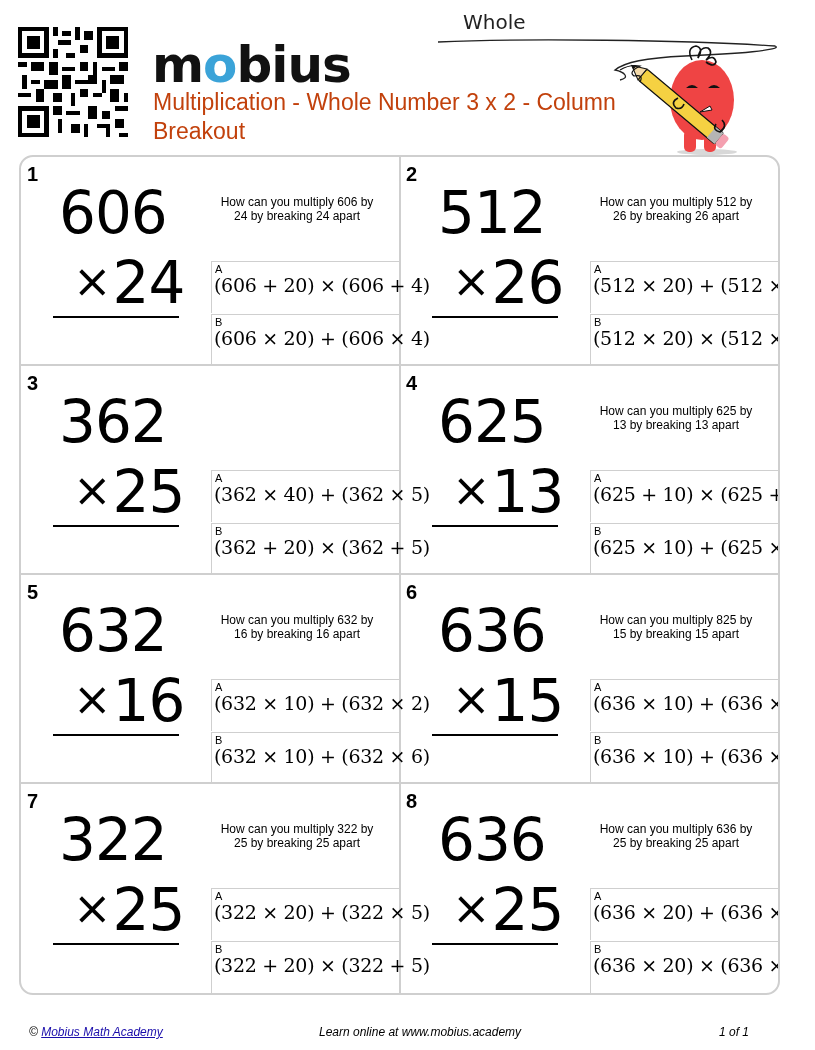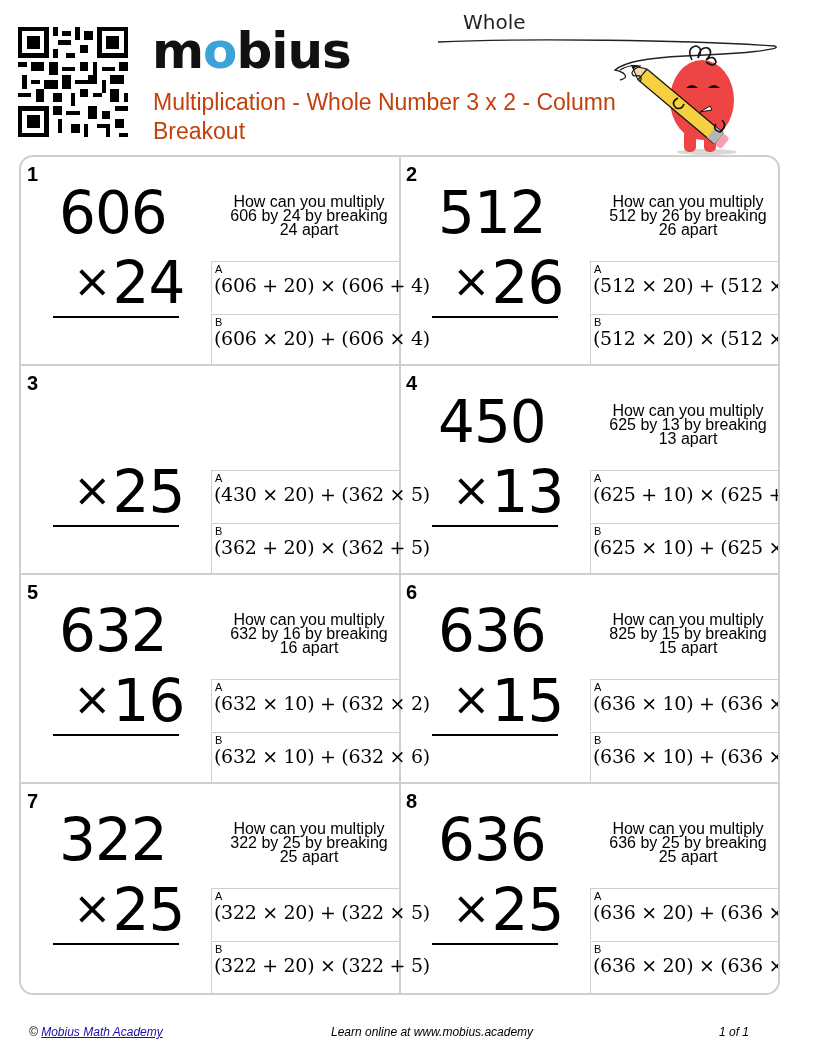--- a/index.html
+++ b/index.html
@@ -1,50 +1,50 @@
 <!DOCTYPE html>
 <html><head>
 <meta charset="utf-8">
 <style>
   * { box-sizing: border-box; margin: 0; padding: 0; }
   html, body { width: 815px; height: 1050px; background: #ffffff; overflow: hidden; }
   body { position: relative; font-family: "Liberation Sans", sans-serif; color: #000; }
 
   .qr { position: absolute; left: 17px; top: 27px; width: 112px; height: 110px; }
-  .logo { position: absolute; left: 152px; top: 20px; font-family: "DejaVu Sans", sans-serif; font-weight: bold; font-size: 50px; letter-spacing: -1px; color: #111; line-height: 62px; }
+  .logo { position: absolute; left: 152px; top: 34px; font-family: "DejaVu Sans", sans-serif; font-weight: bold; font-size: 50px; letter-spacing: -1px; color: #111; line-height: 62px; }
   .logo .o { color: #3ba3d8; }
   .title { position: absolute; left: 153px; top: 88px; width: 470px; font-weight: normal; font-size: 23px; line-height: 29px; color: #c2410c; }
 
   .name-label { position: absolute; left: 463px; top: 10px; font-family: "DejaVu Sans", sans-serif; font-size: 20px; color: #222; }
   .name-line { position: absolute; left: 435px; top: 30px; width: 345px; height: 60px; }
   .mascot { position: absolute; left: 612px; top: 30px; width: 150px; height: 125px; }
 
   .grid { position: absolute; left: 19px; top: 155px; width: 761px; height: 840px; border: 2px solid #cfcfcf; border-radius: 14px; overflow: hidden; }
   .cell { position: absolute; width: 380px; height: 209px; border-right: 2px solid #cfcfcf; border-bottom: 2px solid #cfcfcf; }
   .cell.c1 { left: 379px; border-right: none; width: 380px; }
   .cell.c0 { left: 0; }
   .cell.last { border-bottom: none; }
   .num { position: absolute; left: 6px; top: 6px; font-weight: bold; font-size: 20px; }
   .big { position: absolute; left: 36px; font-family: "DejaVu Sans", sans-serif; font-size: 58px; line-height: 64px; letter-spacing: -1px; }
   .big.top { top: 24px; left: 38px; }
   .big.bot { top: 92px; left: 36px; margin-left: 16px; }
   .big.bot .x { font-size: 46px; vertical-align: 6px; margin-right: 2px; }
   .rule { position: absolute; left: 32px; top: 159px; width: 126px; height: 2px; background: #000; }
-  .prompt { position: absolute; left: 192px; top: 38px; width 200px; width: 168px; text-align: center; font-size: 16px; line-height: 14px; color: #000; margin-left: 12px; }
+  .prompt { position: absolute; left: 192px; top: 38px; width 200px; width: 168px; text-align: center; font-size: 12px; line-height: 14px; color: #000; }
   .opt { position: absolute; left: 190px; width: 190px; height: 52px; border-top: 1px solid #cfcfcf; border-left: 1px solid #cfcfcf; }
   .opt.a { top: 104px; }
   .opt.b { top: 157px; height: 52px; }
   .cell.c1 .opt { width: 190px; }
   .opt .lbl { position: absolute; left: 3px; top: 1px; font-size: 11px; }
   .opt .expr { position: absolute; left: 2px; top: 12px; font-family: "DejaVu Serif", serif; font-size: 19px; white-space: nowrap; letter-spacing: -0.3px; }
 
   .footer { position: absolute; top: 1025px; font-size: 12px; font-style: italic; }
   .footer.left { left: 29px; }
   .footer.left a { color: #1a0dab; text-decoration: underline; }
-  .footer.mid { left: 319px; margin-left: 12px; }
+  .footer.mid { left: 319px; }
   .footer.right { left: 719px; }
 </style>
 </head>
 <body>
 
 <svg class="qr" viewBox="0 0 25 25" shape-rendering="crispEdges">
   <rect width="25" height="25" fill="#fff"></rect>
   <g fill="#000">
     <rect x="0" y="0" width="7" height="7"></rect>
       <rect x="1" y="1" width="5" height="5" fill="#fff"></rect>
@@ -161,35 +161,36 @@
         <span class="expr">(512 × 20) + (512 × 6)</span>
       </div>
     <div class="opt b">
         <span class="lbl">B</span>
         <span class="expr">(512 × 20) × (512 × 6)</span>
       </div>
   </div>
 
   <div class="cell c0" style="top:209px">
     <div class="num">3</div>
+    <div class="big top">362</div>
     <div class="big bot"><span class="x">×</span><span>25</span></div>
     <div class="rule"></div>
     <div class="opt a">
         <span class="lbl">A</span>
-        <span class="expr">(430 × 20) + (362 × 5)</span>
+        <span class="expr">(362 × 40) + (362 × 5)</span>
       </div>
     <div class="opt b">
         <span class="lbl">B</span>
         <span class="expr">(362 + 20) × (362 + 5)</span>
       </div>
   </div>
 
   <div class="cell c1" style="top:209px">
     <div class="num">4</div>
-    <div class="big top">450</div>
+    <div class="big top">625</div>
     <div class="big bot"><span class="x">×</span><span>13</span></div>
     <div class="rule"></div>
     <div class="prompt">How can you multiply 625 by 13 by breaking 13 apart</div>
     <div class="opt a">
         <span class="lbl">A</span>
         <span class="expr">(625 + 10) × (625 + 3)</span>
       </div>
     <div class="opt b">
         <span class="lbl">B</span>
         <span class="expr">(625 × 10) + (625 × 3)</span>

